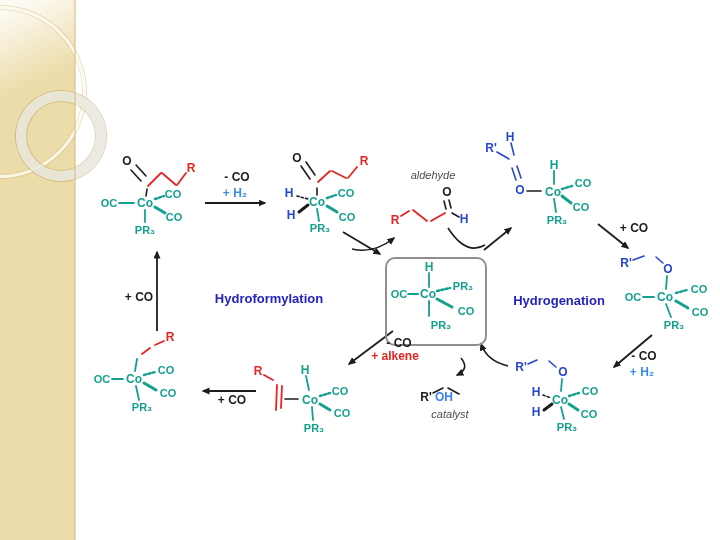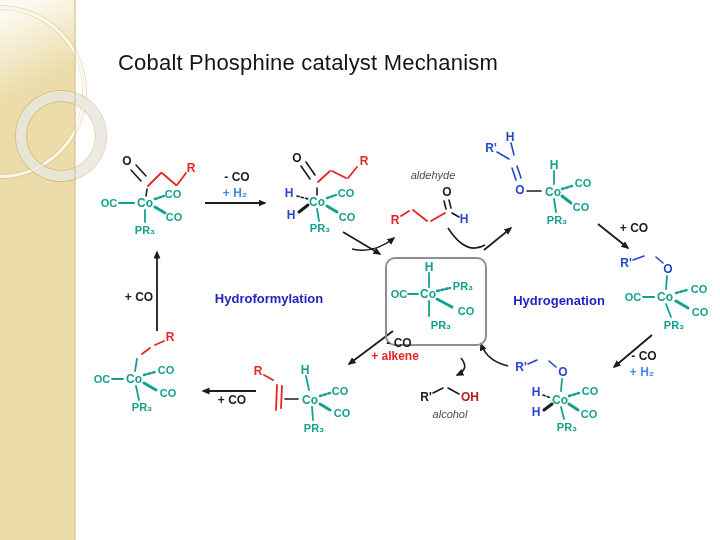--- a/index.html
+++ b/index.html
@@ -33,21 +33,20 @@
 
 <div class="slide">
 
   <div class="sidebar">
     <div class="sidebar-shine"></div>
   </div>
   <div class="circle-large"></div>
   <div class="ring"></div>
   <div class="sidebar-edge"></div>
 
-  <div class="title">Cobalt Phosphine catalyst Mechanism</div>
 
   <div id="diagram">
     <svg id="bond-svg" width="720" height="540">
       <defs>
         <marker id="ah" markerWidth="9" markerHeight="8" refX="6.5" refY="3.5" orient="auto" markerUnits="userSpaceOnUse">
           <path d="M0,0 L8,3.5 L0,7 z" fill="#1c1c1c"></path>
         </marker>
       </defs>
       <g id="gen-layer">
           <line x1="131" y1="170" x2="141" y2="181" stroke="#1c1c1c" stroke-width="1.6" stroke-linecap="round"></line>
@@ -180,22 +179,22 @@
         <span class="atom" style="left: 642px; top: 372px; font-size: 12px; color: rgb(59, 140, 232);">+ H₂</span>
         <span class="atom" style="left: 521px; top: 367px; font-size: 12px; color: rgb(37, 71, 204);">R'</span>
         <span class="atom" style="left: 563px; top: 372px; font-size: 12px; color: rgb(37, 71, 204);">O</span>
         <span class="atom" style="left: 536px; top: 392px; font-size: 12px; color: rgb(37, 71, 204);">H</span>
         <span class="atom" style="left: 536px; top: 412px; font-size: 12px; color: rgb(37, 71, 204);">H</span>
         <span class="atom" style="left: 560px; top: 400px; font-size: 12px; color: rgb(20, 160, 142);">Co</span>
         <span class="atom" style="left: 590px; top: 391px; font-size: 11px; color: rgb(20, 160, 142);">CO</span>
         <span class="atom" style="left: 589px; top: 414px; font-size: 11px; color: rgb(20, 160, 142);">CO</span>
         <span class="atom" style="left: 567px; top: 427px; font-size: 11px; color: rgb(20, 160, 142);">PR₃</span>
         <span class="atom" style="left: 426px; top: 397px; font-size: 12px; color: rgb(28, 28, 28);">R'</span>
-        <span class="atom" style="left: 470px; top: 397px; font-size: 12px; color: #b91c1c;">OH</span>
-        <span class="atom italic" style="left: 450px; top: 414px; font-size: 11px; color: rgb(77, 77, 77);">alcohol</span>
+        <span class="atom" style="left: 444px; top: 397px; font-size: 12px; color: #3b82f6;">OH</span>
+        <span class="atom italic" style="left: 450px; top: 414px; font-size: 11px; color: rgb(77, 77, 77);">catalyst</span>
         <span class="atom" style="left: 429px; top: 267px; font-size: 12px; color: rgb(20, 160, 142);">H</span>
         <span class="atom" style="left: 399px; top: 294px; font-size: 11px; color: rgb(20, 160, 142);">OC</span>
         <span class="atom" style="left: 428px; top: 294px; font-size: 12px; color: rgb(20, 160, 142);">Co</span>
         <span class="atom" style="left: 463px; top: 286px; font-size: 11px; color: rgb(20, 160, 142);">PR₃</span>
         <span class="atom" style="left: 466px; top: 311px; font-size: 11px; color: rgb(20, 160, 142);">CO</span>
         <span class="atom" style="left: 441px; top: 325px; font-size: 11px; color: rgb(20, 160, 142);">PR₃</span>
         <span class="atom" style="left: 269px; top: 298px; font-size: 13px; color: rgb(35, 35, 189);">Hydroformylation</span>
         <span class="atom" style="left: 559px; top: 300px; font-size: 13px; color: rgb(35, 35, 189); text-align: right;">Hydrogenation</span>
         <span class="atom" style="left: 399px; top: 343px; font-size: 12px; color: rgb(28, 28, 28);">- CO</span>
         <span class="atom" style="left: 395px; top: 356px; font-size: 12px; color: rgb(228, 37, 34);">+ alkene</span>

